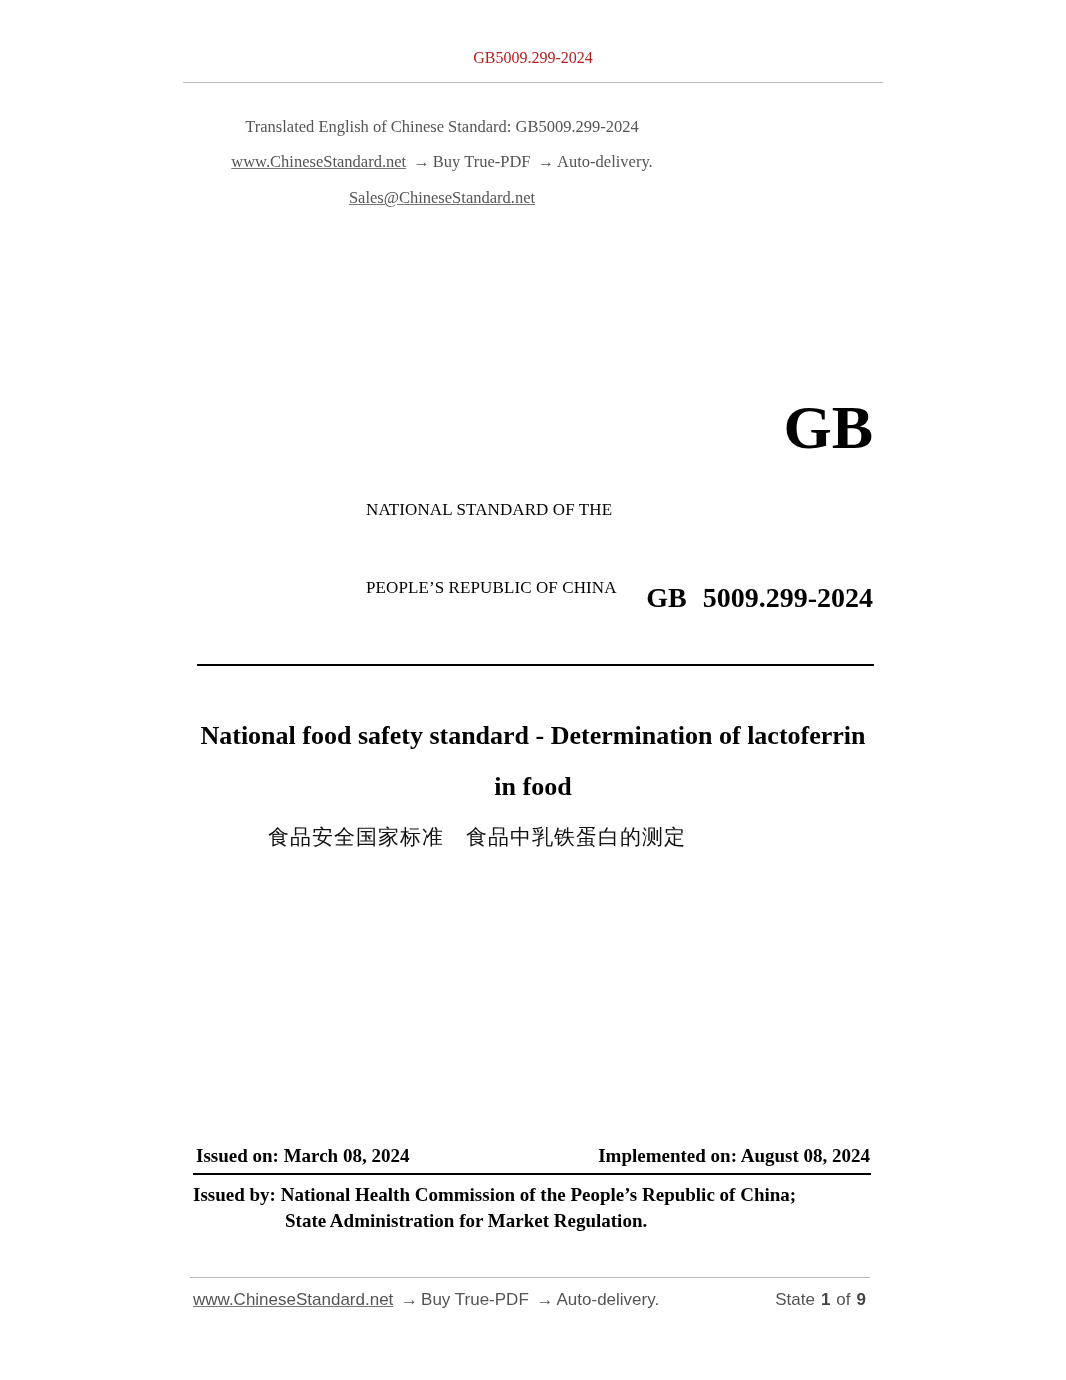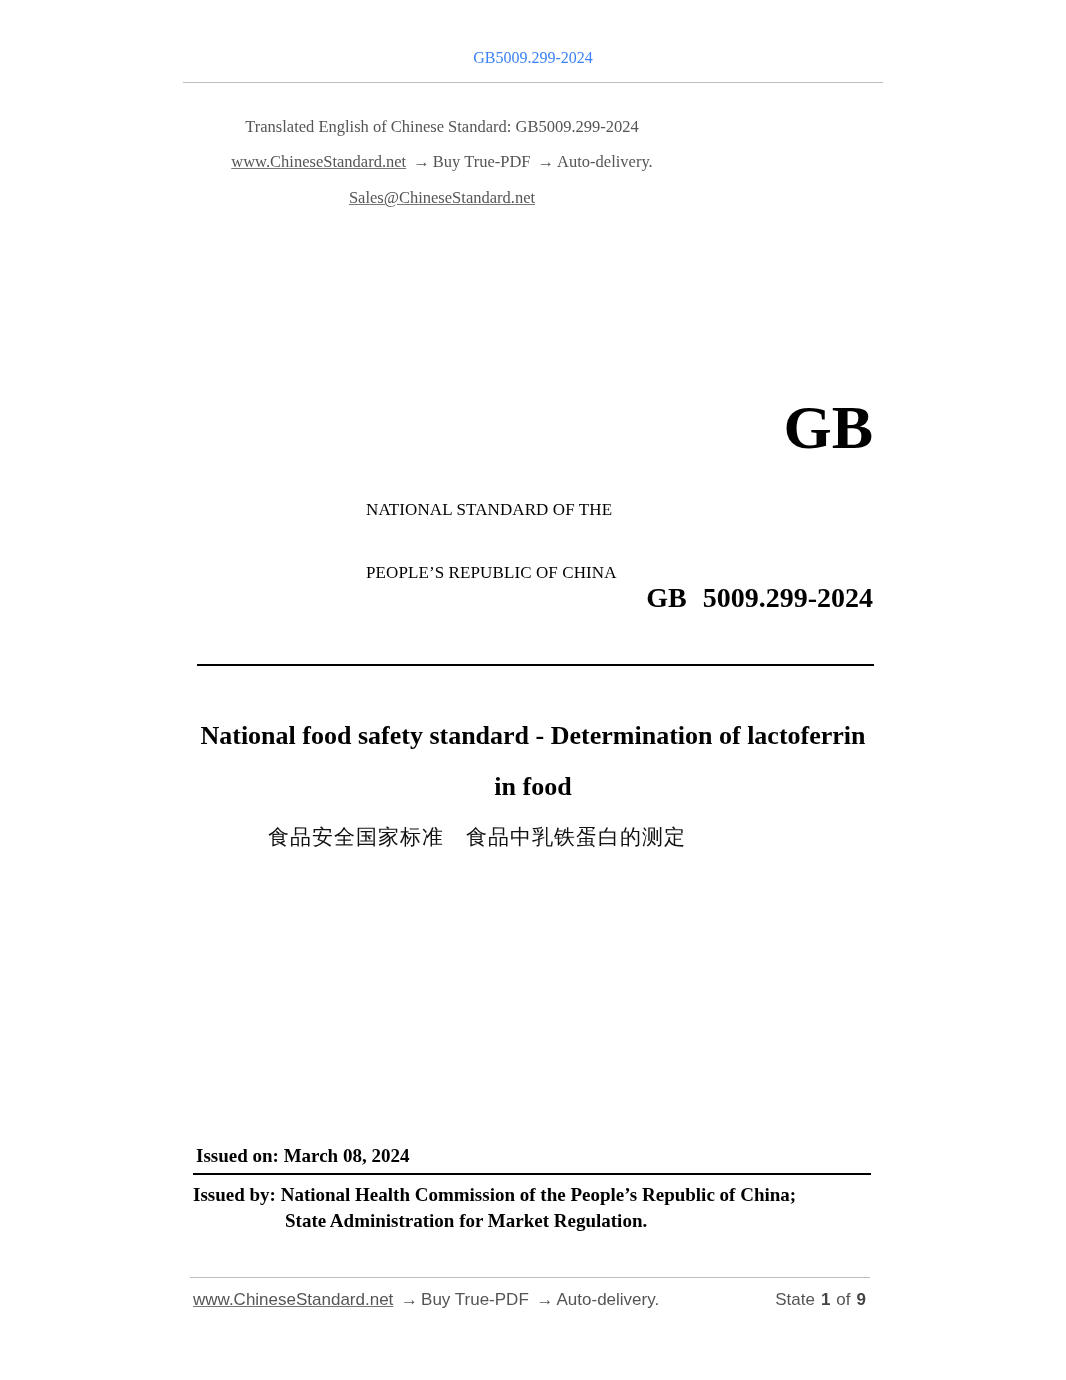--- a/index.html
+++ b/index.html
@@ -14,21 +14,21 @@
       overflow: hidden;
       font-family: "Liberation Serif", serif;
       color: #000;
     }
     .abs { position: absolute; }
 
     .running-header {
       left: 0; width: 1066px; top: 49px;
       text-align: center;
       font-size: 16px;
-      color: #3b82f6;
+      color: #b91c1c;
     }
     .header-rule {
       left: 183px; width: 700px; top: 82px;
       height: 0; border-top: 1px solid #bdbdbd;
     }
 
     .trans-line {
       left: 0; width: 884px;
       text-align: center;
       font-size: 16.5px;
@@ -125,35 +125,39 @@
   <span class="arrow">→</span><span>Buy True-PDF</span>
   <span class="arrow">→</span><span>Auto-delivery.</span>
 </div>
 <div class="abs trans-line" style="top:188px;">
   <a class="link">Sales@ChineseStandard.net</a>
 </div>
 
 <div class="abs gb-mark">GB</div>
 
 <div class="abs nat-line" style="top:500px;">NATIONAL STANDARD OF THE</div>
-<div class="abs nat-line" style="top:563px;">PEOPLE’S REPUBLIC OF CHINA</div>
+<div class="abs nat-line" style="top:578px;">PEOPLE’S REPUBLIC OF CHINA</div>
 
 <div class="abs std-number">
   <span class="gb">GB</span><span>5009.299-2024</span>
 </div>
 <div class="abs title-rule"></div>
 
 <div class="abs title-en" style="top:721px;">National food safety standard - Determination of lactoferrin</div>
 <div class="abs title-en" style="top:772px;">in food</div>
 <div class="abs title-zh">食品安全国家标准　食品中乳铁蛋白的测定</div>
 
 <div class="abs issued-row">
   <span>
     <span>Issued on:</span>
     <span>March 08, 2024</span>
+  </span>
+  <span>
+    <span>Implemented on:</span>
+    <span>August 08, 2024</span>
   </span>
 </div>
 <div class="abs issued-rule"></div>
 
 <div class="abs issuer-line" style="left:193px; top:1184px;">
   <span>Issued by:</span>
   <span>National Health Commission of the People’s Republic of China;</span>
 </div>
 <div class="abs issuer-line" style="left:285px; top:1210px;">State Administration for Market Regulation.</div>
 

